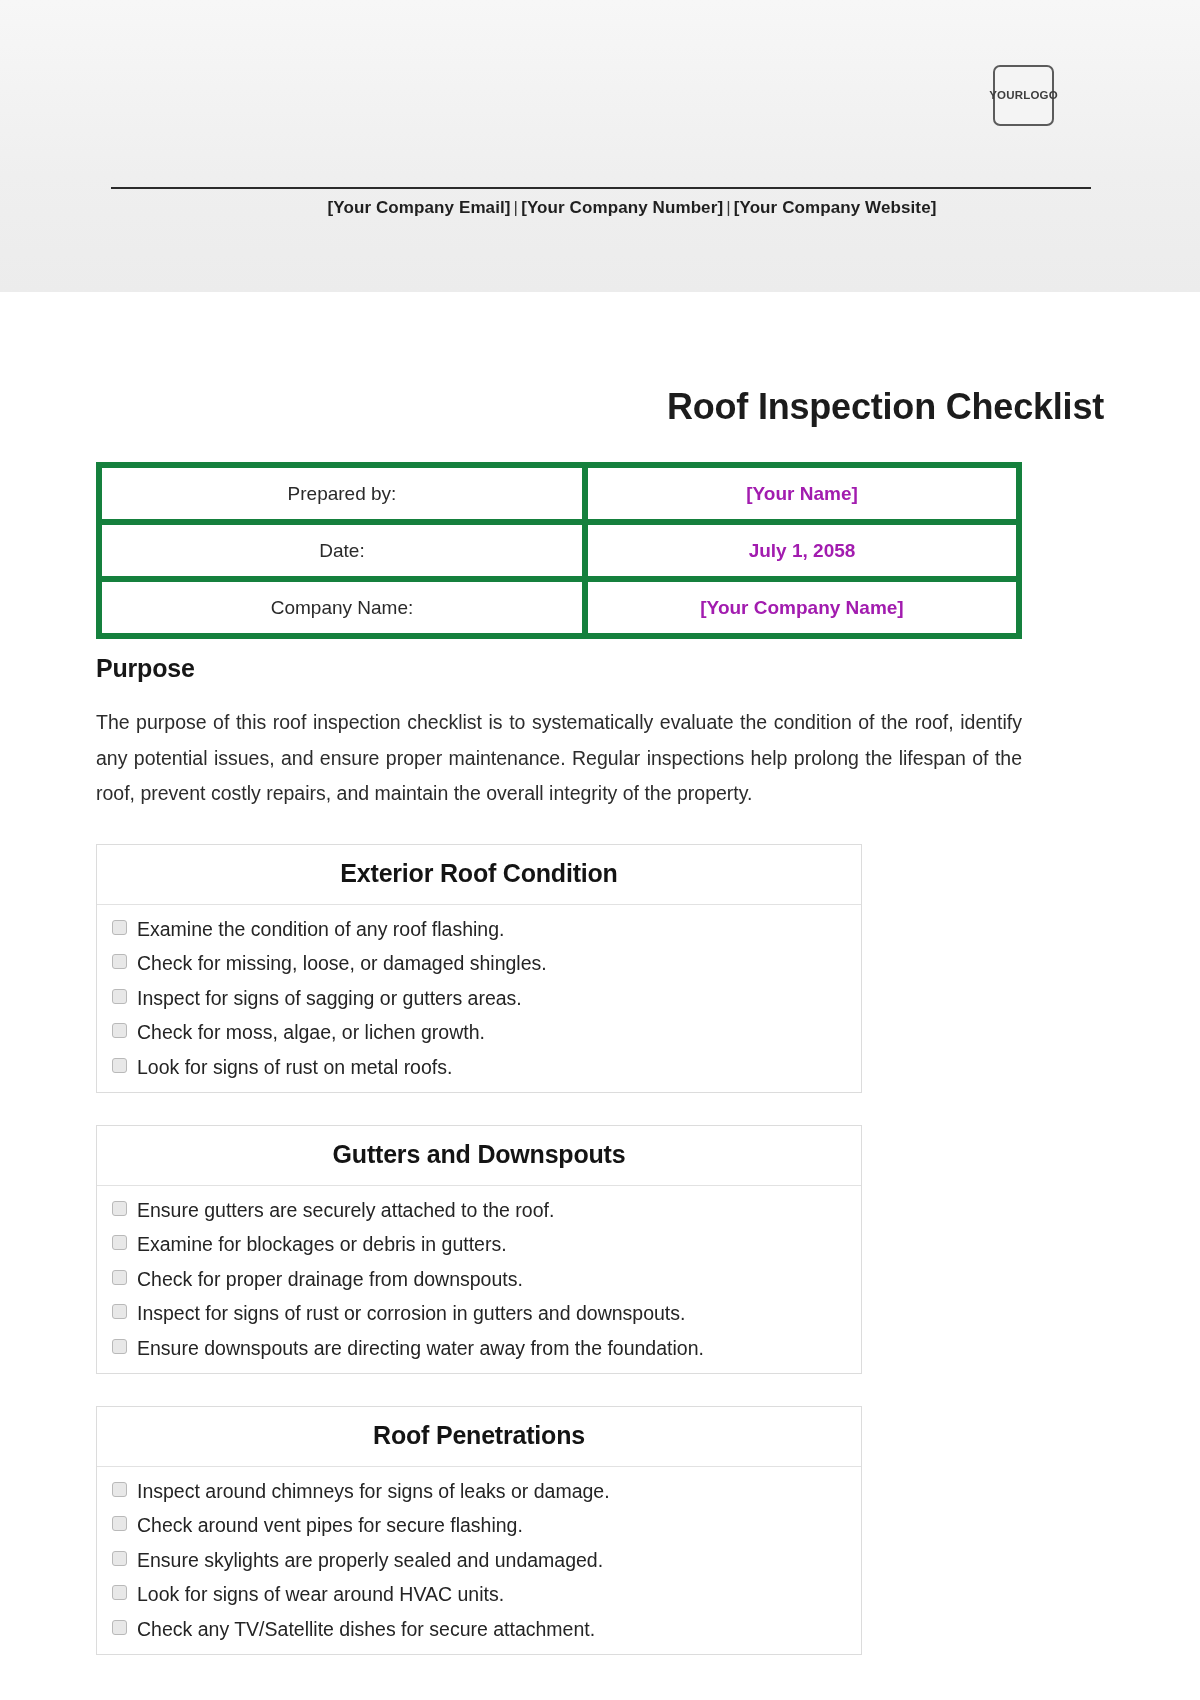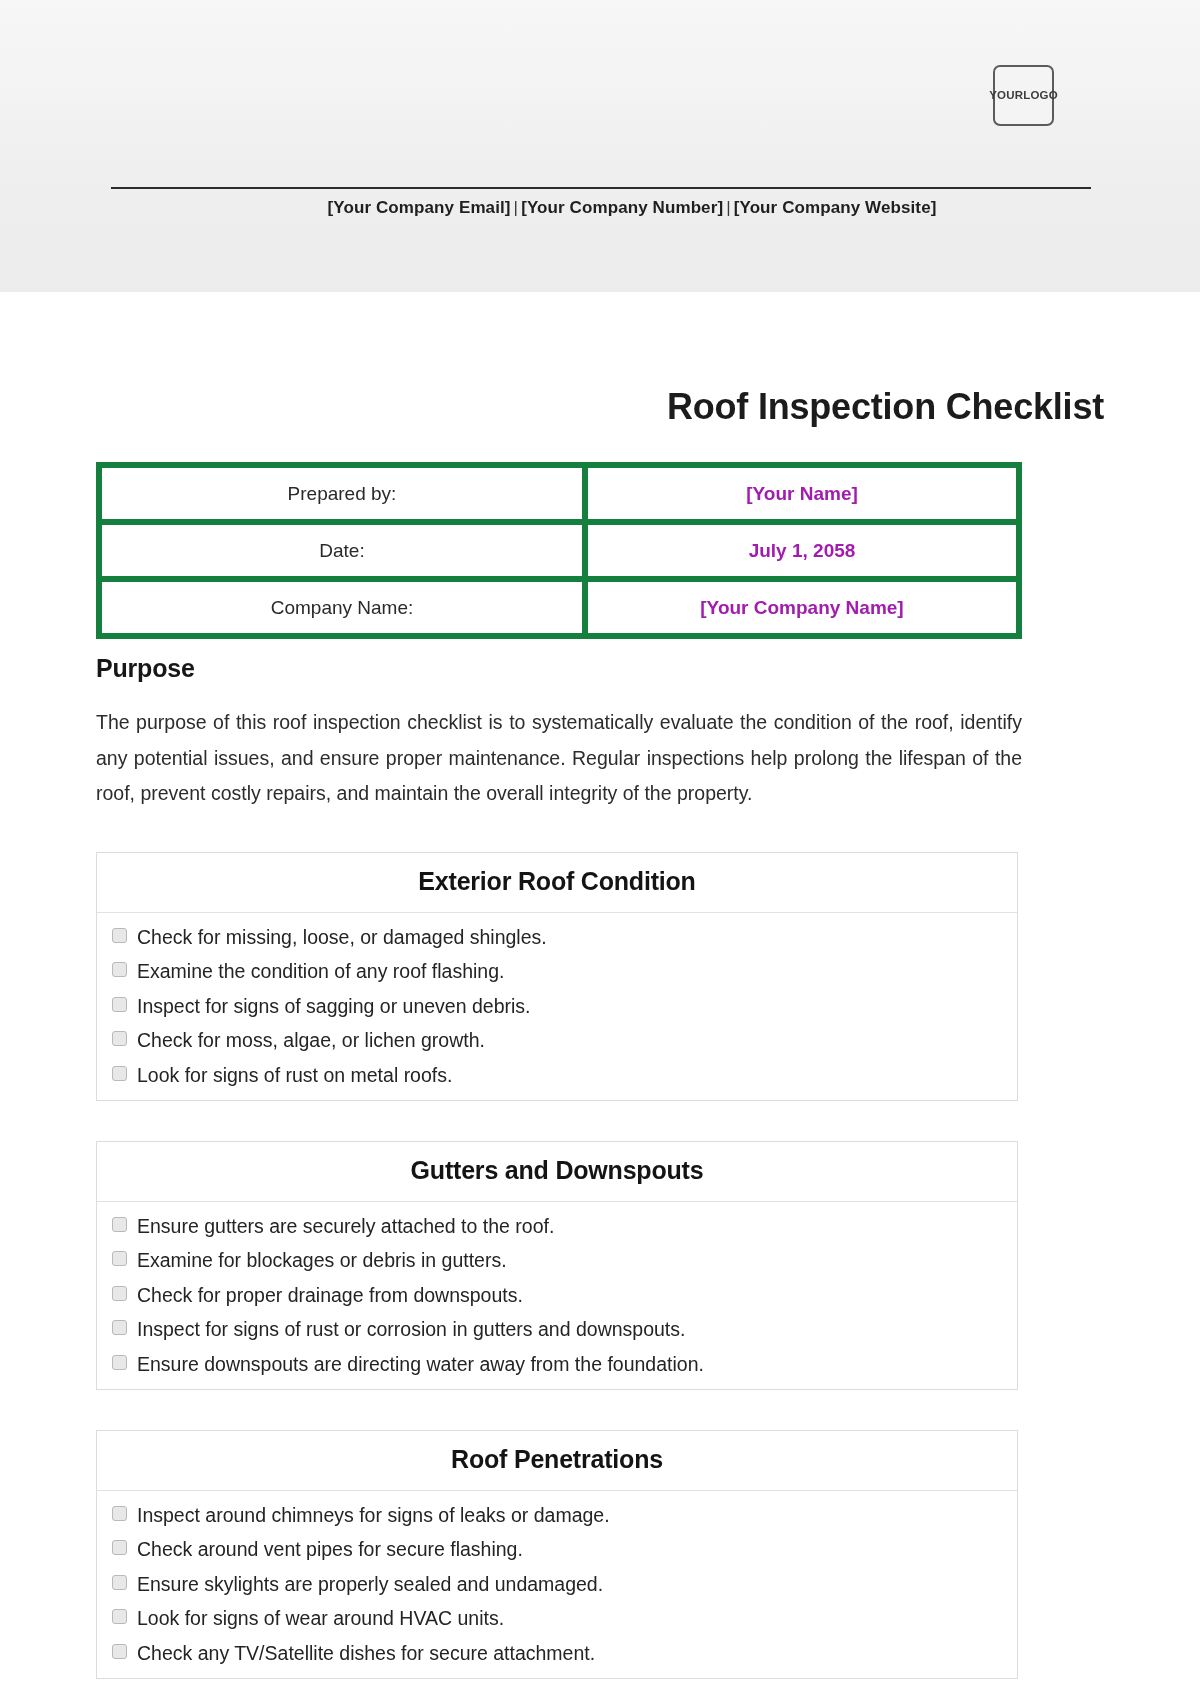--- a/index.html
+++ b/index.html
@@ -125,22 +125,22 @@
     font-size: 19.5px;
     line-height: 35.5px;
     color: #2c2c2c;
     text-align: justify;
     margin: 22px 0 0 0;
     width: 926px;
   }
 
   
   .checklist {
-    width: 922px;
-    margin-top: 40px;
+    width: 766px;
+    margin-top: 32px;
     border: 1px solid #dcdcdc;
     background: #fff;
     box-sizing: border-box;
   }
   .checklist-header {
     text-align: center;
     font-size: 25px;
     font-weight: bold;
     color: #141414;
     padding: 14px 0 16px 0;
@@ -212,29 +212,29 @@
   </table>
 
   <h2 class="section-heading">Purpose</h2>
   <p class="purpose-text">The purpose of this roof inspection checklist is to systematically evaluate the condition of the roof, identify any potential issues, and ensure proper maintenance. Regular inspections help prolong the lifespan of the roof, prevent costly repairs, and maintain the overall integrity of the property.</p>
 
   <div class="checklist">
     <div class="checklist-header">Exterior Roof Condition</div>
     <div class="checklist-body">
       <div class="check-item">
         <span class="checkbox"></span>
+        <span class="check-label">Examine the condition of any roof flashing.</span>
+      </div>
+      <div class="check-item">
+        <span class="checkbox"></span>
         <span class="check-label">Check for missing, loose, or damaged shingles.</span>
       </div>
       <div class="check-item">
         <span class="checkbox"></span>
-        <span class="check-label">Examine the condition of any roof flashing.</span>
-      </div>
-      <div class="check-item">
-        <span class="checkbox"></span>
-        <span class="check-label">Inspect for signs of sagging or uneven debris.</span>
+        <span class="check-label">Inspect for signs of sagging or gutters areas.</span>
       </div>
       <div class="check-item">
         <span class="checkbox"></span>
         <span class="check-label">Check for moss, algae, or lichen growth.</span>
       </div>
       <div class="check-item">
         <span class="checkbox"></span>
         <span class="check-label">Look for signs of rust on metal roofs.</span>
       </div>
     </div>

